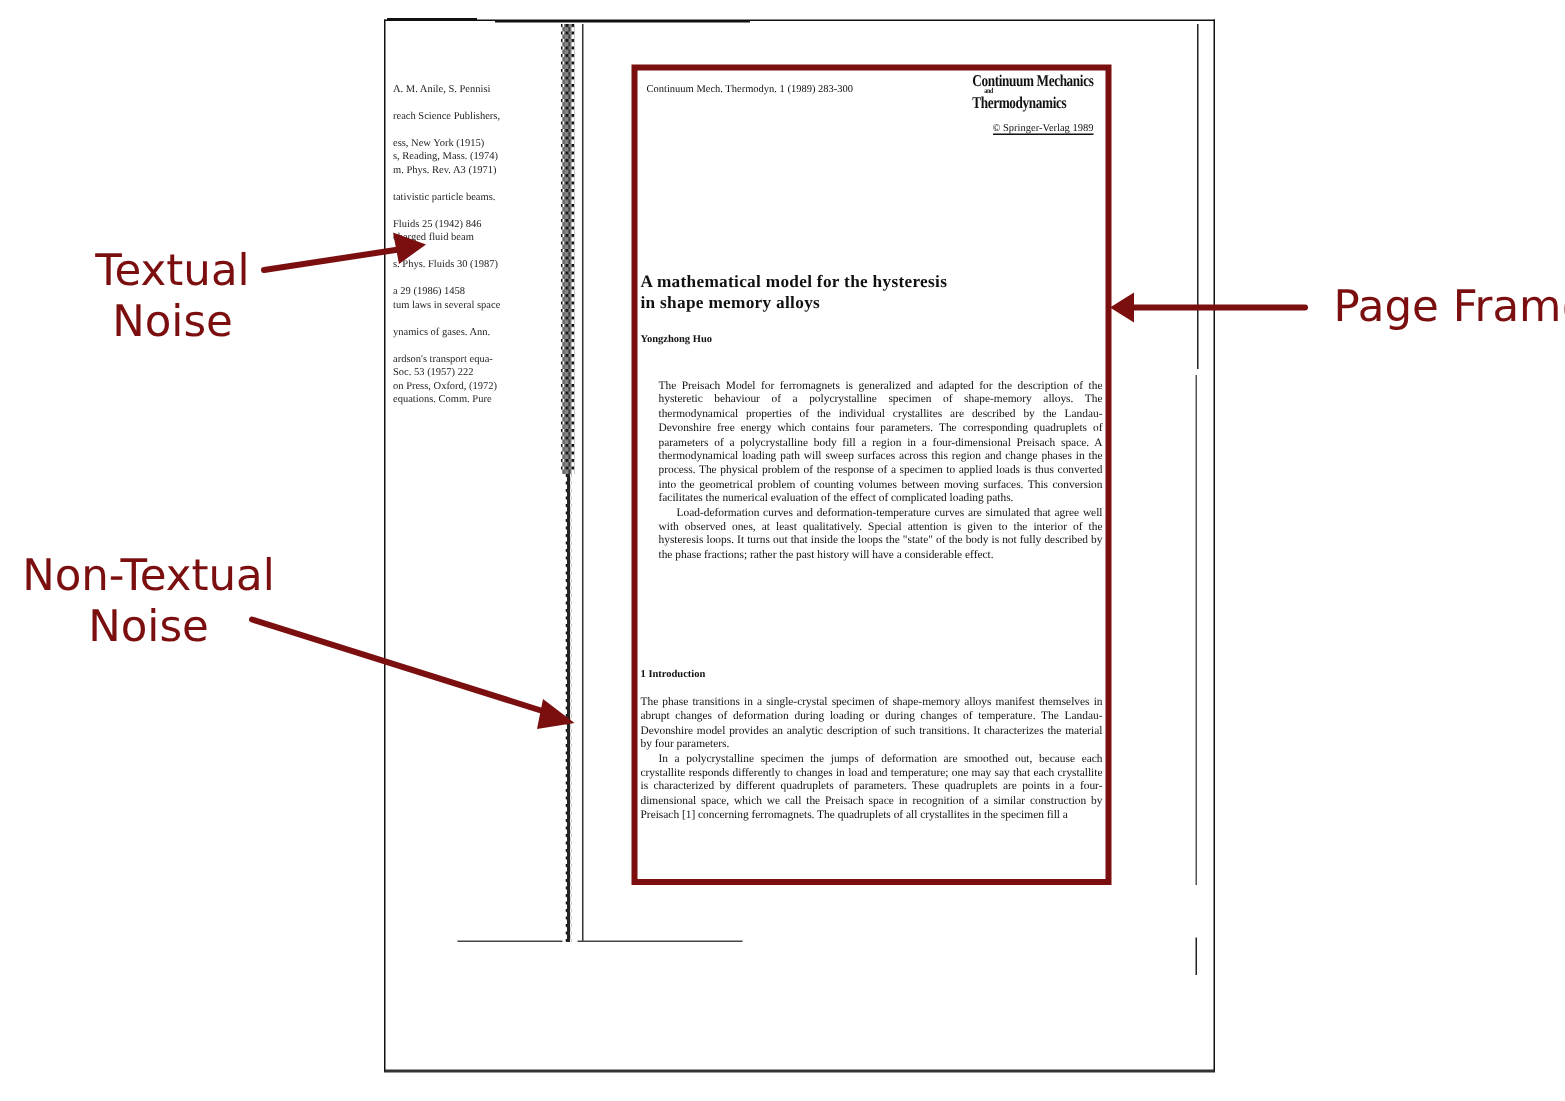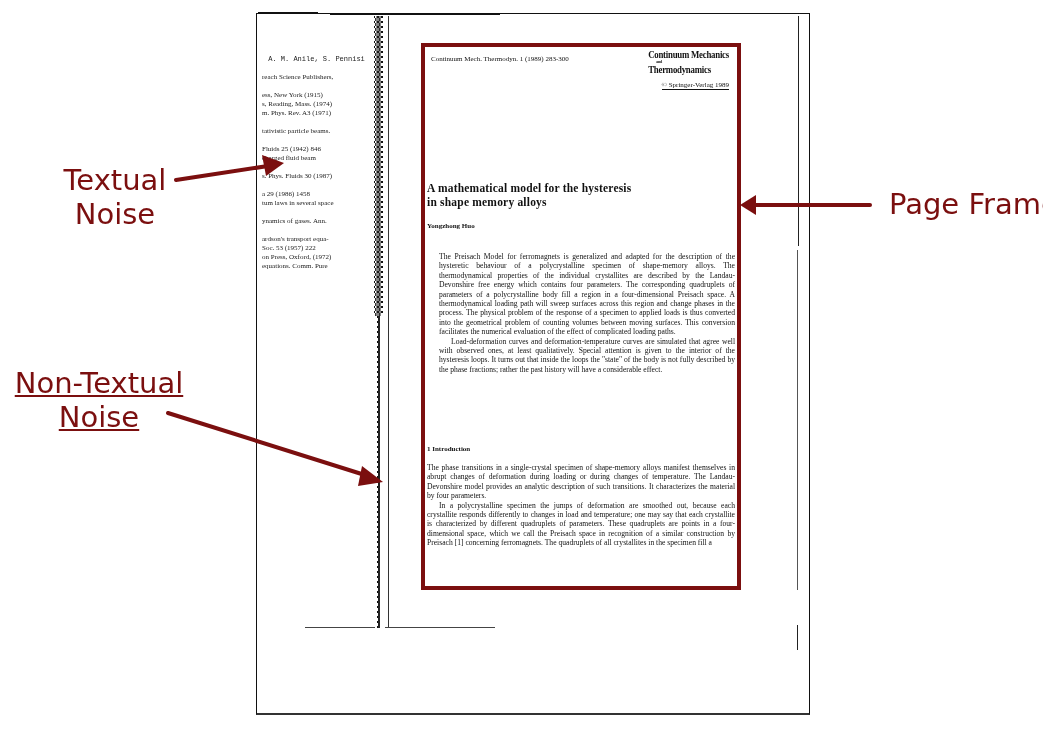--- a/index.html
+++ b/index.html
@@ -32,21 +32,21 @@
   svg.arrows { position:absolute; left:0; top:0; width:1043px; height:734px; pointer-events:none; }
 </style>
 </head>
 <body>
 
 <div class="abs scan-page"></div>
 <div class="abs top-rule" style="left:258px;width:60px;"></div>
 <div class="abs top-rule" style="left:330px;width:170px;height:1px;top:14px;"></div>
 
 <div class="abs left-col">
-  <div style="text-align:center;padding-right:6px;font-family:Liberation Mono, monospace;">A. M. Anile, S. Pennisi</div>
+  <div style="text-align:left;padding-right:6px;">A. M. Anile, S. Pennisi</div>
   <div style="height:9px"></div>
   <div>reach Science Publishers,</div>
   <div style="height:9px"></div>
   <div>ess, New York (1915)</div>
   <div>s, Reading, Mass. (1974)</div>
   <div>m. Phys. Rev. A3 (1971)</div>
   <div style="height:9px"></div>
   <div>tativistic particle beams.</div>
   <div style="height:9px"></div>
   <div>Fluids 25 (1942) 846</div>
@@ -108,21 +108,21 @@
   <div class="abs serif intro">
     <p>The phase transitions in a single-crystal specimen of shape-memory alloys manifest themselves in abrupt changes of deformation during loading or during changes of temperature. The Landau-Devonshire model provides an analytic description of such transitions. It characterizes the material by four parameters.</p>
     <p>In a polycrystalline specimen the jumps of deformation are smoothed out, because each crystallite responds differently to changes in load and temperature; one may say that each crystallite is characterized by different quadruplets of parameters. These quadruplets are points in a four-dimensional space, which we call the Preisach space in recognition of a similar construction by Preisach [1] concerning ferromagnets. The quadruplets of all crystallites in the specimen fill a</p>
   </div>
 </div>
 
 <div class="abs label" style="left:50px;top:152px;width:130px;margin-top:11px;">
   <div>Textual</div>
   <div>Noise</div>
 </div>
-<div class="abs label" style="left:4px;top:366px;width:190px;text-decoration:underline;">
+<div class="abs label" style="left:4px;top:366px;width:190px;">
   <div>Non-Textual</div>
   <div>Noise</div>
 </div>
 <div class="abs label" style="left:873px;top:187px;white-space:nowrap;text-align:left;margin-left:16px;">Page Frame</div>
 
 <svg class="arrows" viewBox="0 0 1043 734">
   <g stroke="#7b0f0f" fill="#7b0f0f" stroke-width="4" stroke-linecap="round">
     <line x1="176" y1="180" x2="268" y2="166"></line>
     <polygon points="284,163 262,155 266,176" stroke="none"></polygon>
     <line x1="168" y1="413" x2="368" y2="476"></line>

